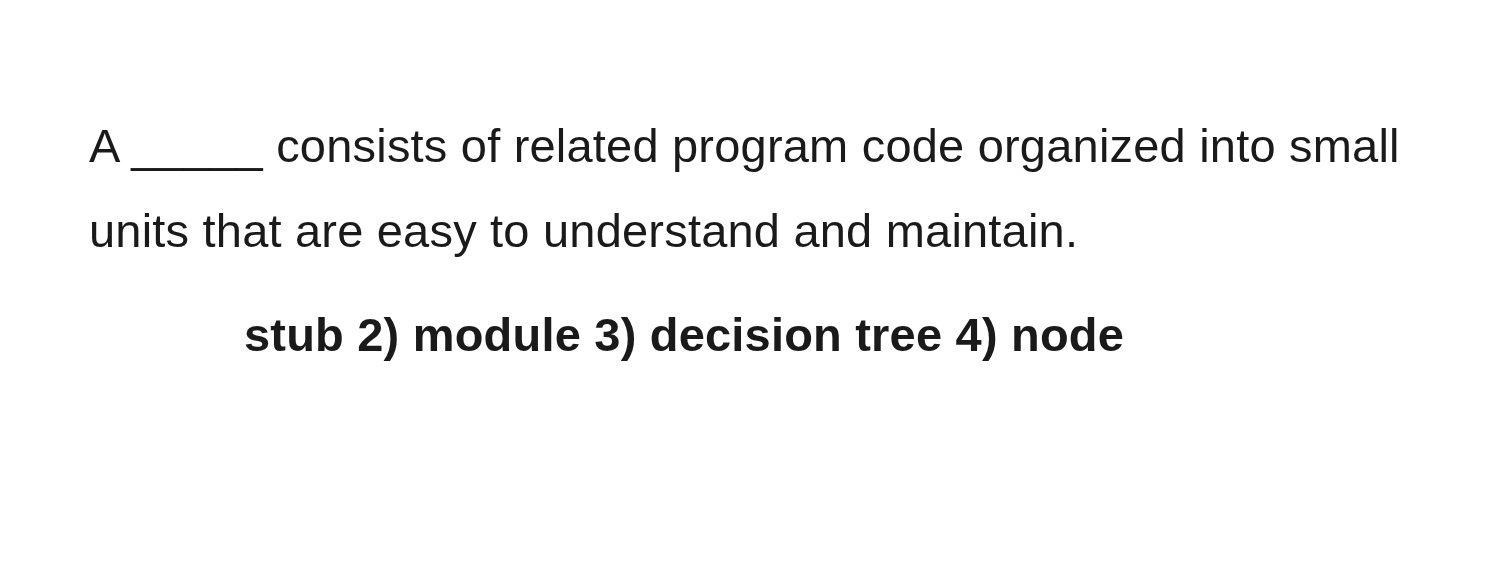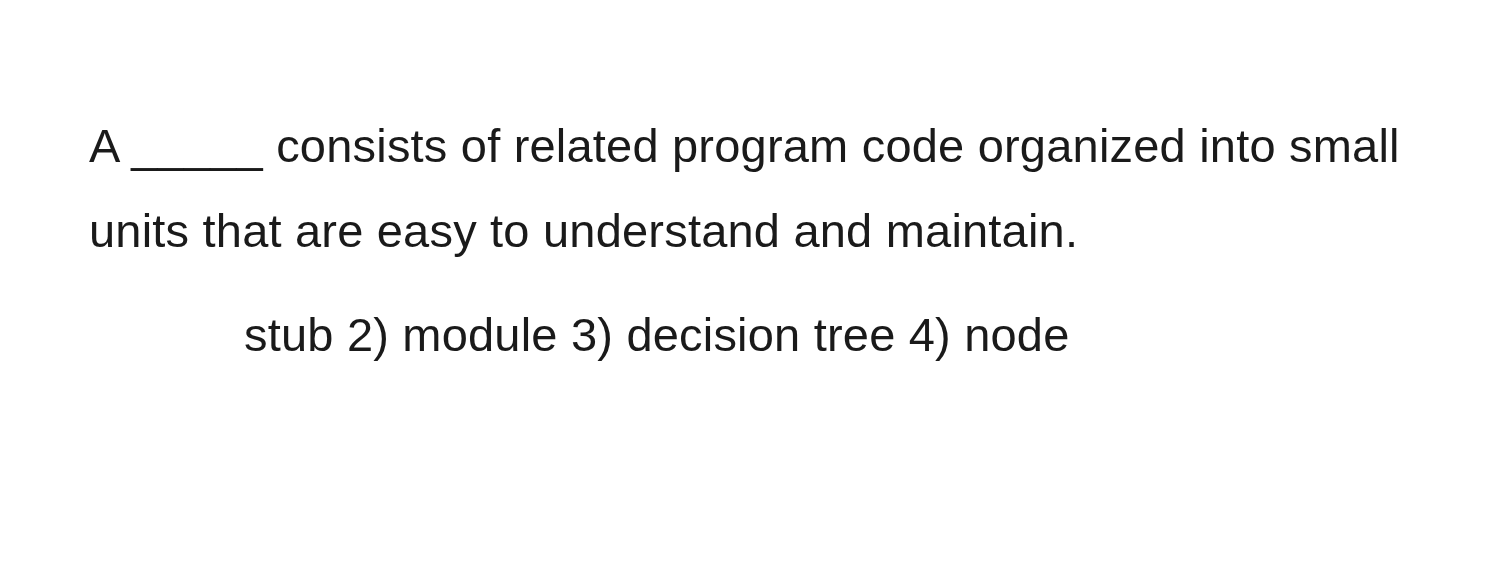--- a/index.html
+++ b/index.html
@@ -15,21 +15,21 @@
       padding: 80px 65px;
       color: #1a1a1a;
       font-size: 47px;
       line-height: 1.8;
     }
     .question-text {
       font-weight: 400;
       letter-spacing: 0.2px;
     }
     .options-text {
-      font-weight: 400;
+      font-weight: 700;
       padding-left: 155px;
       margin-top: 20px;
       letter-spacing: 0.2px;
     }
   </style>
 </head>
 <body>
 
 <div class="question-text">A _____ consists of related program code organized into small units that are easy to understand and maintain.</div>
 <div class="options-text">stub 2) module 3) decision tree 4) node</div>

